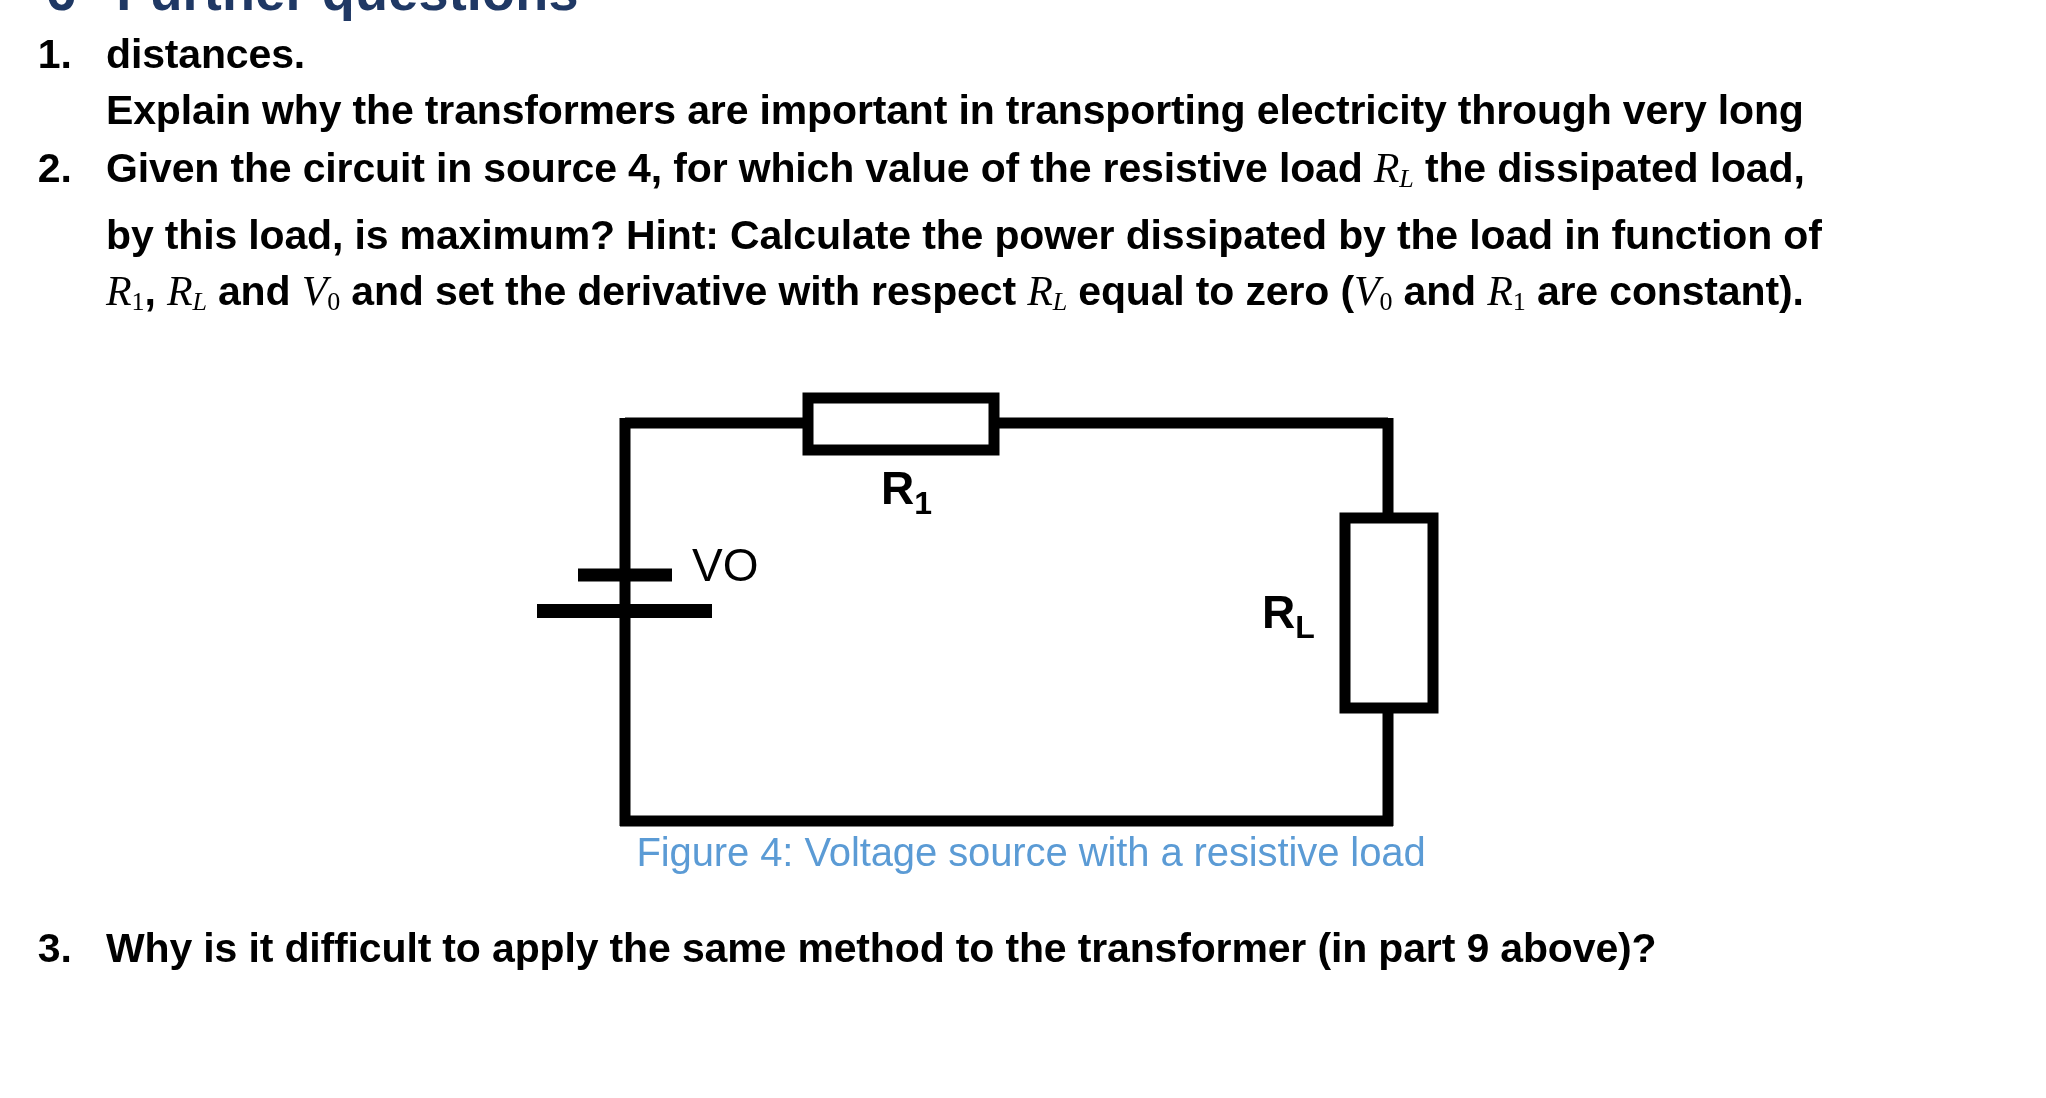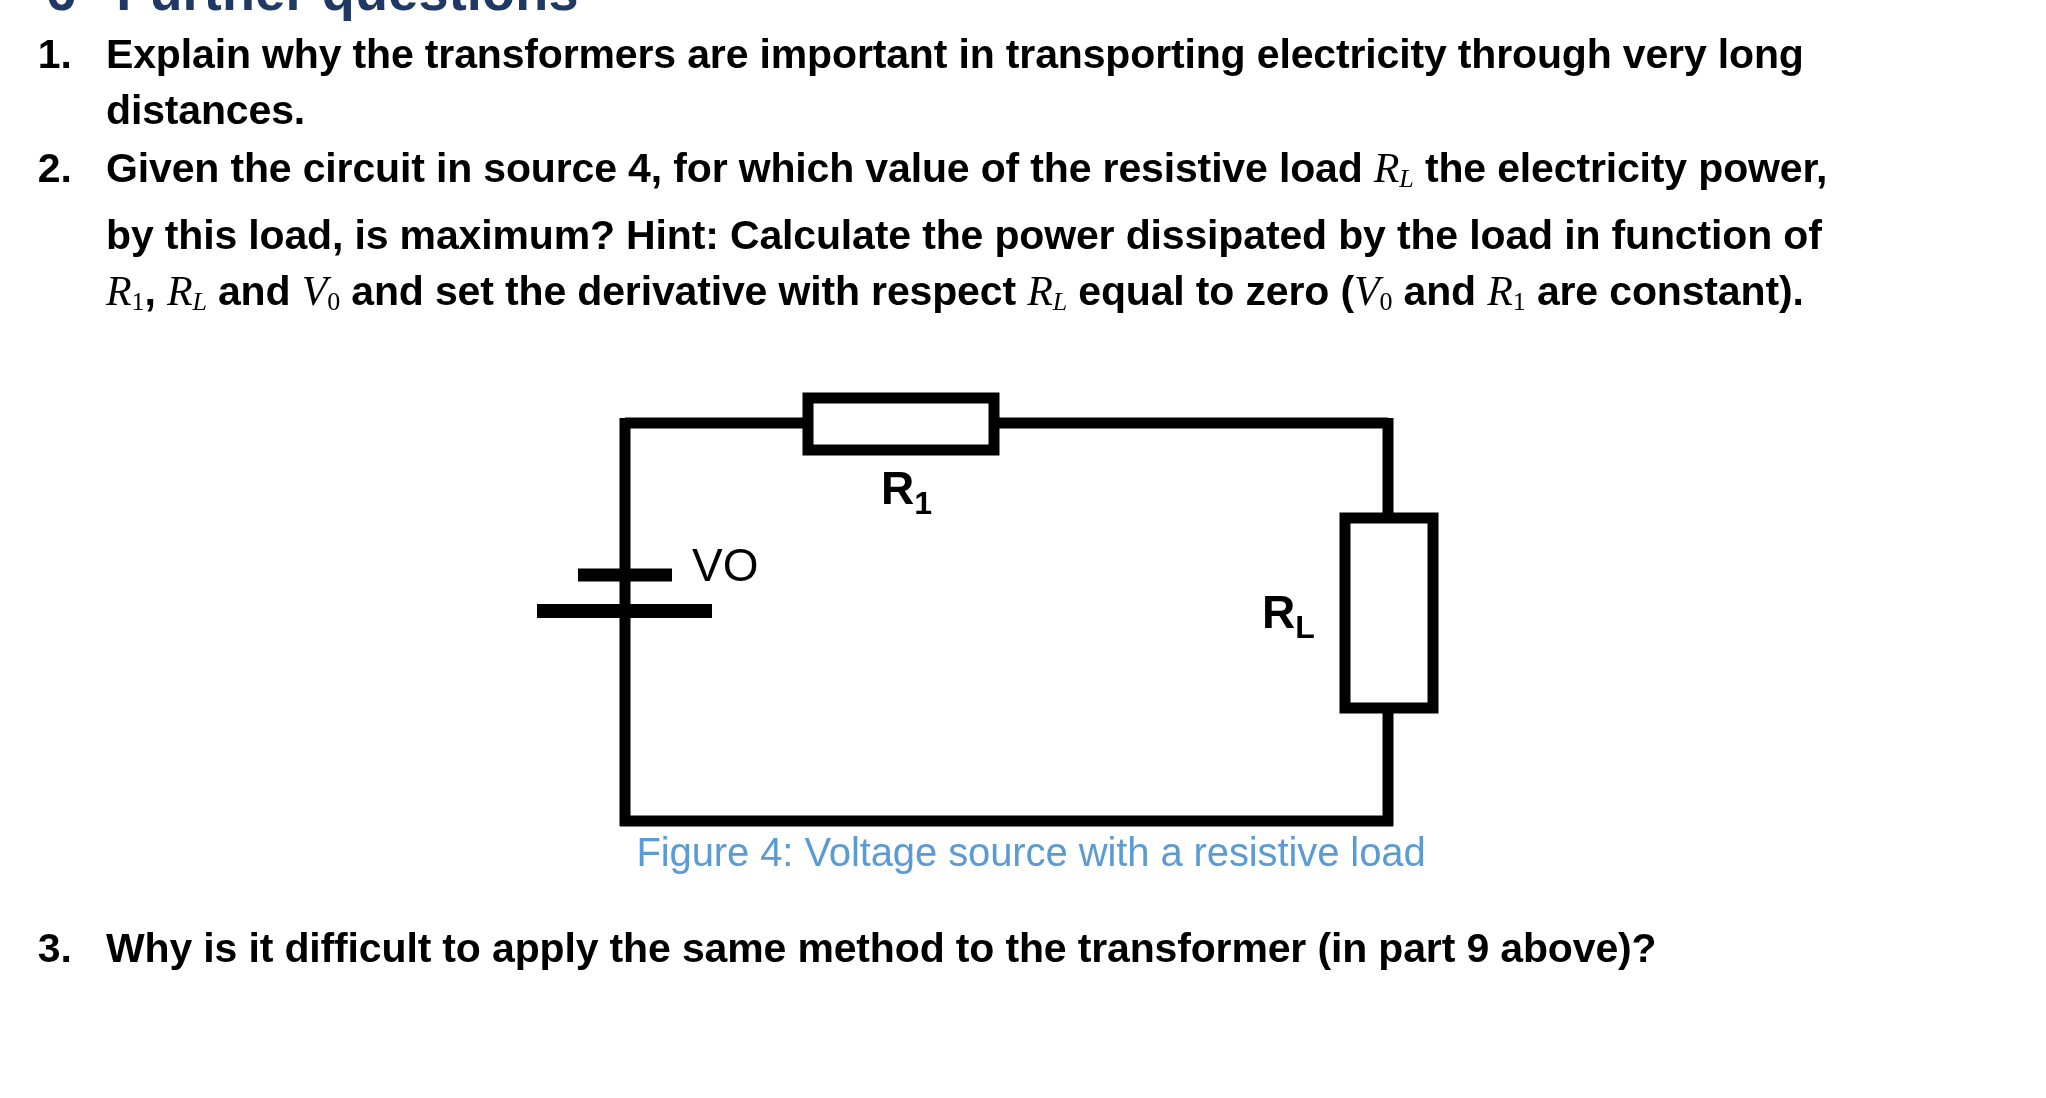--- a/index.html
+++ b/index.html
@@ -137,30 +137,30 @@
 
 <div id="section-heading">
   <span class="num">6</span><span>Further questions</span>
 </div>
 
 <div id="question-list">
 
   <div class="q-item">
     <div class="q-num">1.</div>
     <div class="q-body">
+      <span class="q-line">distances.</span>
       <span class="q-line">Explain why the transformers are important in transporting electricity through very long</span>
-      <span class="q-line">distances.</span>
     </div>
   </div>
 
   <div class="q-item">
     <div class="q-num">2.</div>
     <div class="q-body">
 
-      <span class="q-line"><span>Given the circuit in source 4, for which value of the resistive load </span><span class="mv"><span>R</span><sub>L</sub></span><span> the electricity power,</span></span>
+      <span class="q-line"><span>Given the circuit in source 4, for which value of the resistive load </span><span class="mv"><span>R</span><sub>L</sub></span><span> the dissipated load,</span></span>
 
       <span class="q-line">by this load, is maximum? Hint: Calculate the power dissipated by the load in function of</span>
 
       <span class="q-line"><span class="mv"><span>R</span><sub class="upr">1</sub></span><span>,  </span><span class="mv"><span>R</span><sub>L</sub></span><span> and </span><span class="mv"><span>V</span><sub class="upr">0</sub></span><span> and set the derivative with respect </span><span class="mv"><span>R</span><sub>L</sub></span><span> equal to zero (</span><span class="mv"><span>V</span><sub class="upr">0</sub></span><span> and </span><span class="mv"><span>R</span><sub class="upr">1</sub></span><span> are constant).</span></span>
 
     </div>
   </div>
 
 </div>
 

